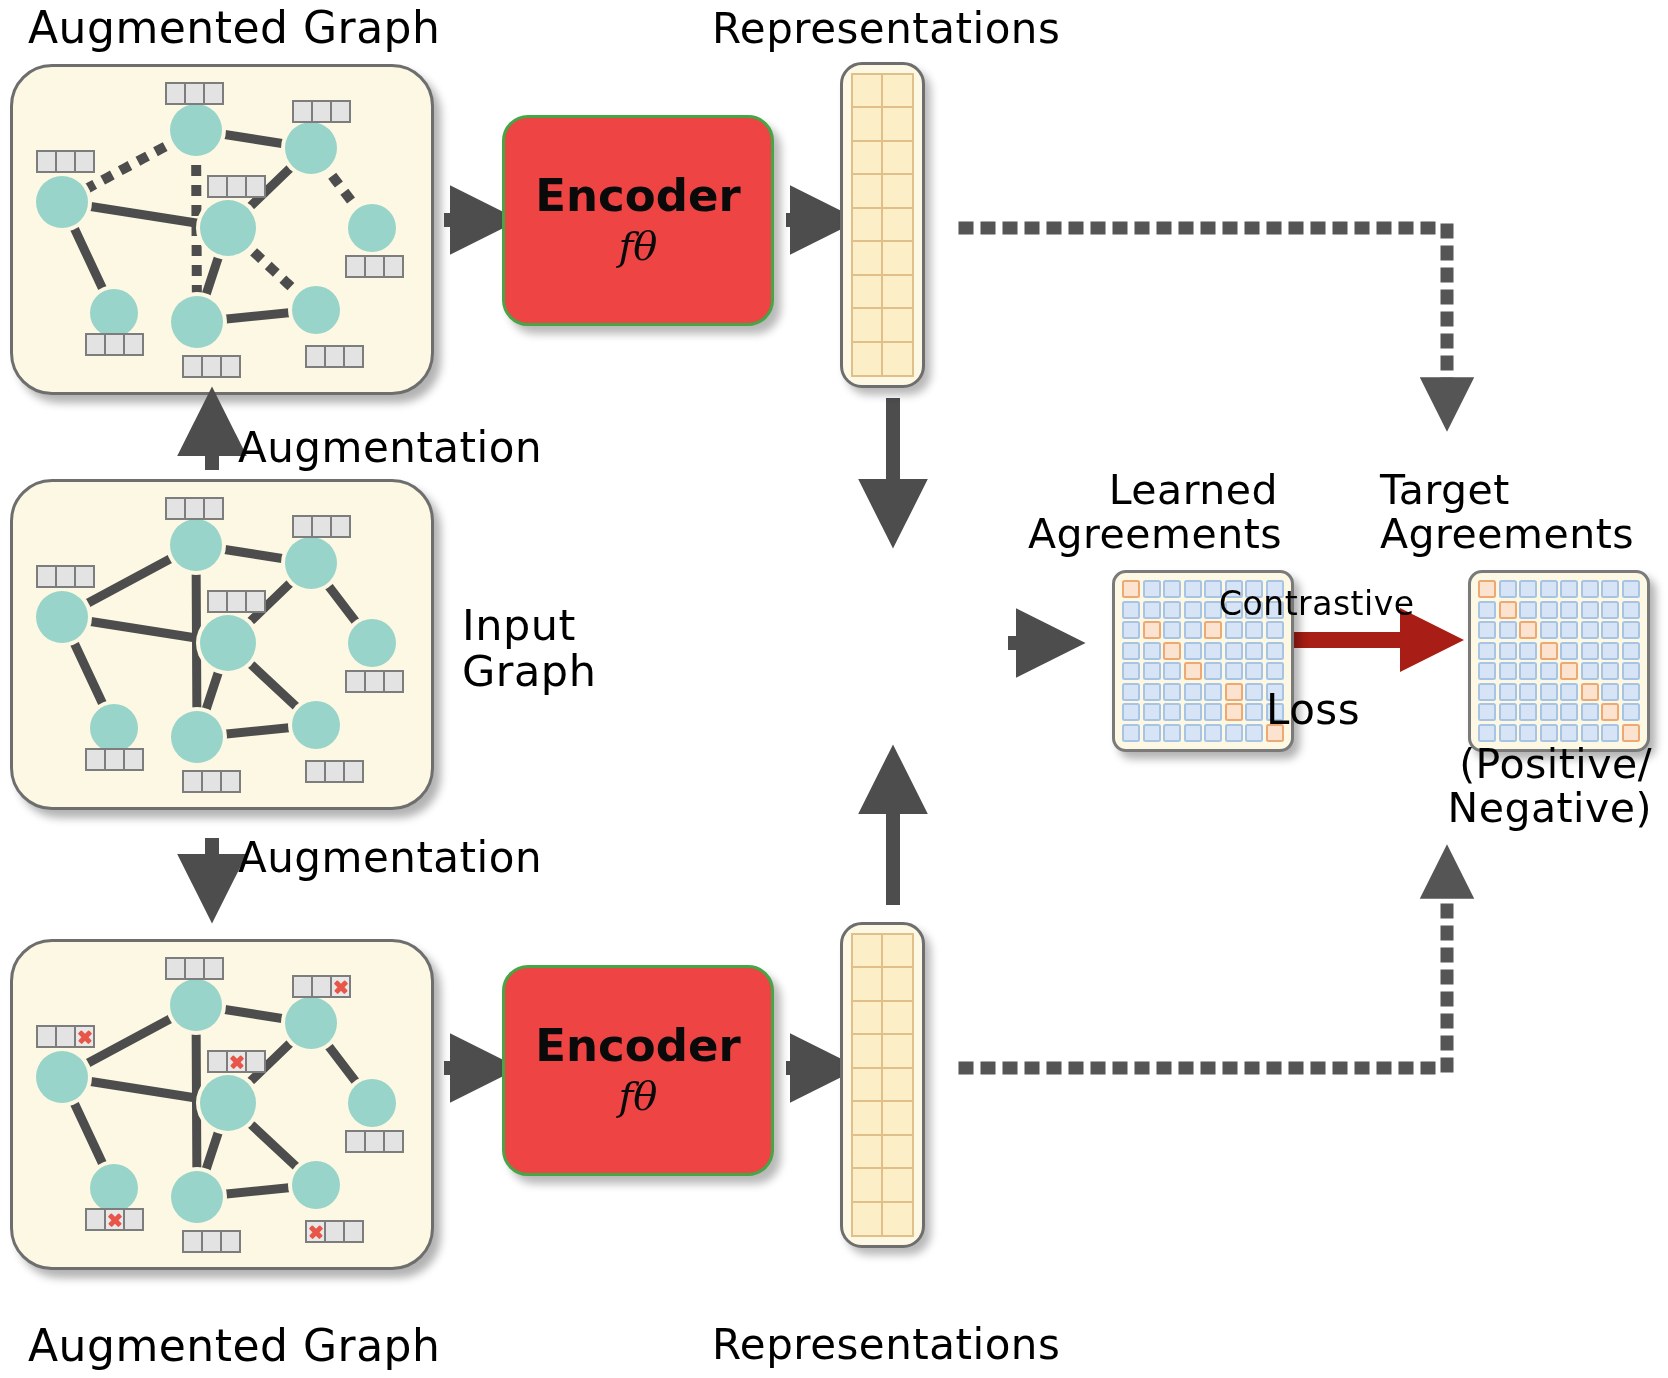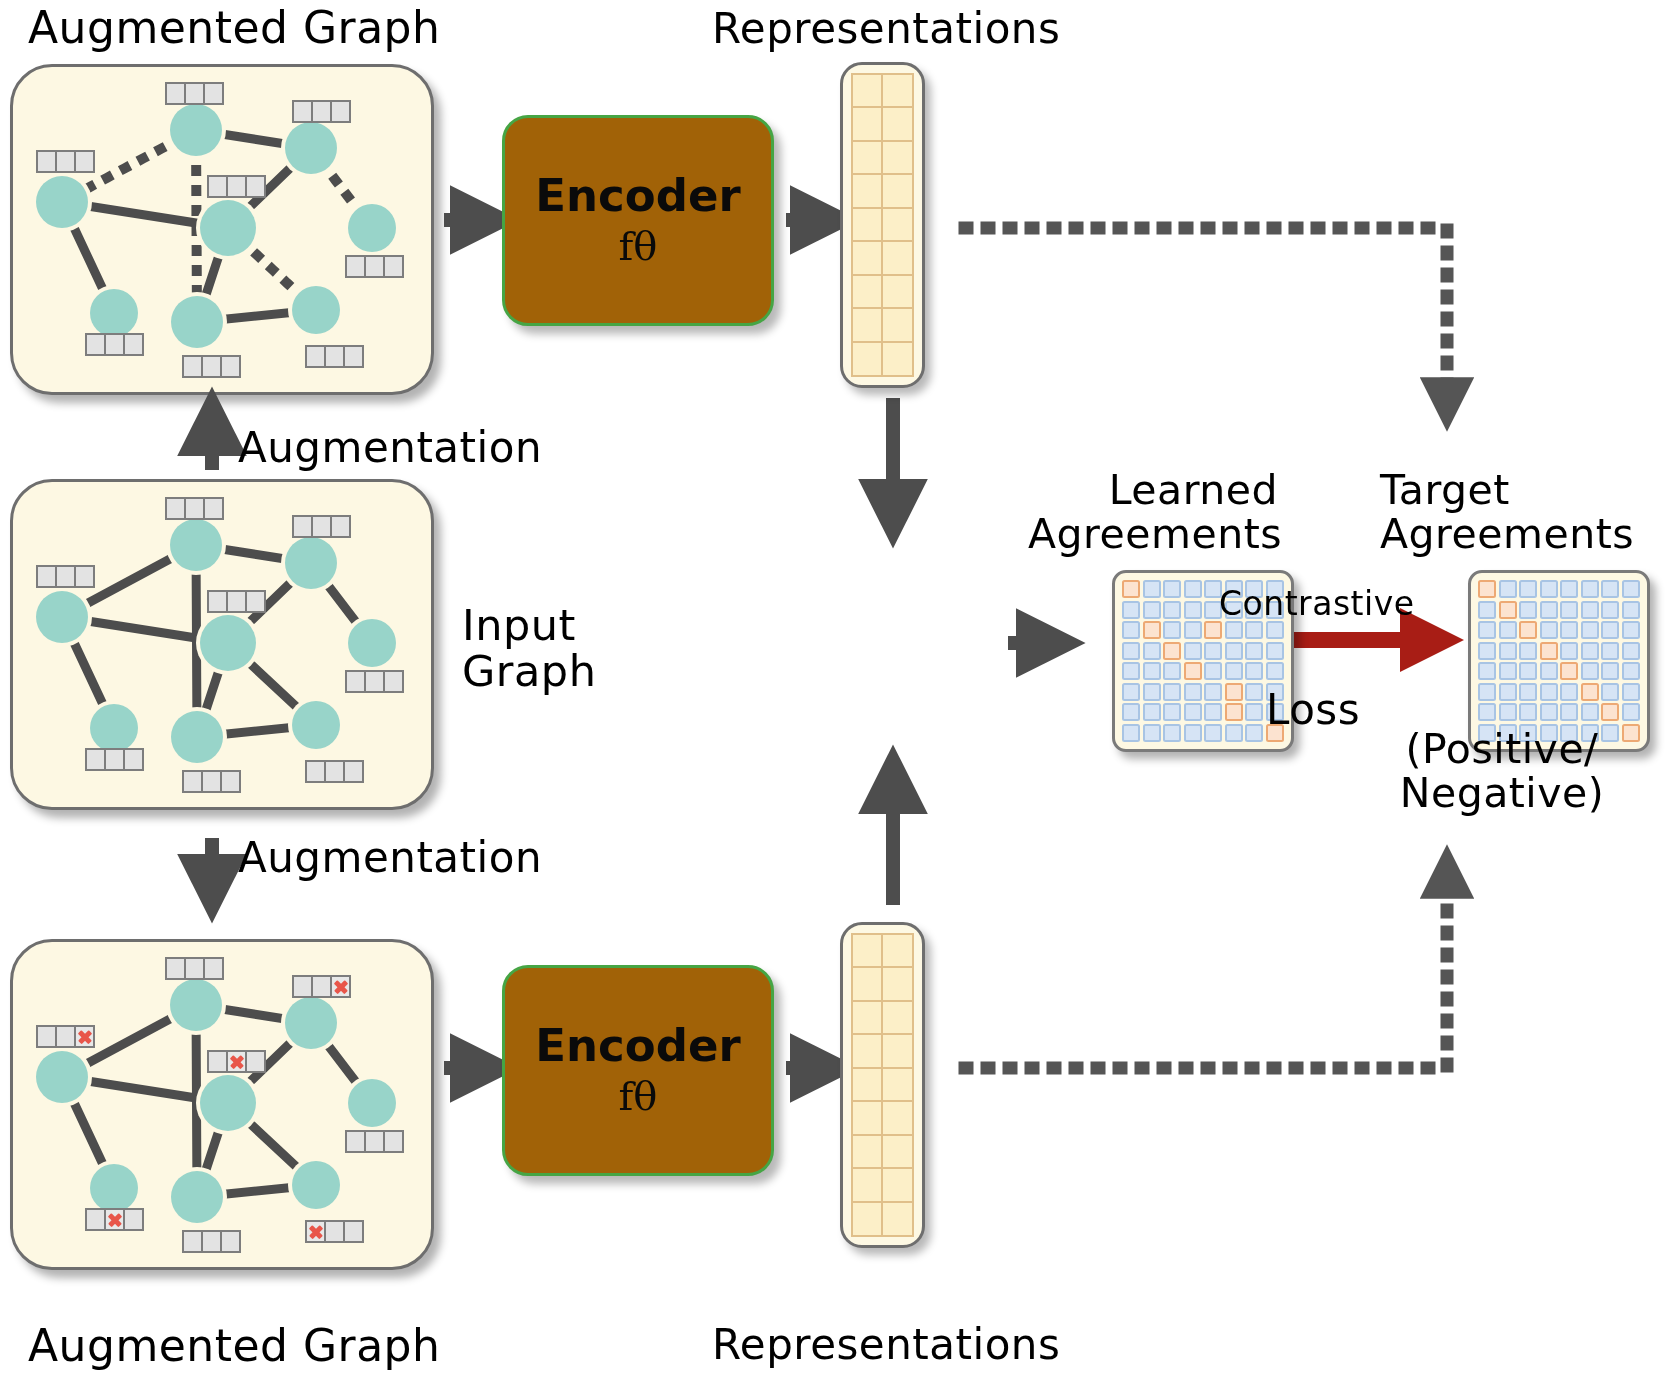--- a/index.html
+++ b/index.html
@@ -15,24 +15,24 @@
   .feat{position:absolute;display:flex;border:2.5px solid #7d7d7d;background:#e3e3e3;}
   .feat i{display:block;width:17px;height:19px;border-right:2.5px solid #7d7d7d;background:#e3e3e3;}
   .feat i:last-child{border-right:none;}
   .feat i.x{background:#e8e8e8;position:relative;}
   .feat i.x::before,.feat i.x::after{content:"";position:absolute;left:50%;top:50%;
         width:15px;height:4.5px;background:#e8564a;border-radius:1px;}
   .feat i.x::before{transform:translate(-50%,-50%) rotate(45deg);}
   .feat i.x::after{transform:translate(-50%,-50%) rotate(-45deg);}
   .procbox{position:absolute;border-radius:26px;box-shadow:7px 8px 9px rgba(0,0,0,.28);
            display:flex;flex-direction:column;align-items:center;justify-content:center;}
-  .procbox.enc{background:#a16207;border:3.5px solid #46a544;}
+  .procbox.enc{background:#ef4444;border:3.5px solid #46a544;}
   .procbox.dec{background:#e4f4fb;border:3.5px solid #7ec0e0;}
   .procbox .t{font-size:45px;font-weight:600;color:#0a0a0a;line-height:1.06;text-align:center;}
-  .procbox .sub{font-size:40px;color:#0a0a0a;
+  .procbox .sub{font-size:40px;font-style:italic;color:#0a0a0a;
         font-family:"DejaVu Serif","Liberation Serif",serif;margin-top:4px;}
   .repcol{position:absolute;background:#fdf8e3;border:3px solid #6e6e6e;border-radius:22px;
           box-shadow:6px 7px 8px rgba(0,0,0,.28);padding:9px 9px;
           display:flex;flex-direction:column;gap:0px;}
   .repcol .rrow{display:flex;}
   .repcol .rrow b{display:block;width:29px;height:32px;background:#fcefc8;
           border:2.5px solid #e0bf8a;margin:-1.25px;font-weight:normal;}
   .mat{position:absolute;background:#fdf8e3;border:3px solid #7a7a7a;border-radius:14px;
        box-shadow:6px 7px 8px rgba(0,0,0,.30);padding:7px;
        display:grid;grid-template-columns:repeat(8,1fr);gap:2.5px;}
@@ -60,21 +60,21 @@
   <div class="lbl" style="left: 712px; top: 6px; font-size: 42px; z-index: 4;">Representations</div>
 
   <div class="lbl" style="left: 712px; top: 1322px; font-size: 42px; z-index: 4;">Representations</div>
 
   <div class="lbl" style="left: 1028px; top: 468px; font-size: 41px; text-align: right; width: 250px; z-index: 4;">Learned
 Agreements</div>
 
   <div class="lbl" style="left: 1380px; top: 468px; font-size: 41px; text-align: left; width: 280px; z-index: 4;">Target
 Agreements</div>
 
-  <div class="lbl" style="left: 1352px; top: 727px; font-size: 41px; text-align: center; width: 300px; z-index: 4;">(Positive/
+  <div class="lbl" style="left: 1352px; top: 742px; font-size: 41px; text-align: right; width: 300px; z-index: 4;">(Positive/
 Negative)</div>
 
   <div class="lbl" style="left: 1219px; top: 586px; font-size: 33px; z-index: 4;">Contrastive</div>
 
   <div class="lbl" style="left: 1266px; top: 644px; font-size: 42px; z-index: 4; margin-top: 43px;">Loss</div>
 
   <div class="graphbox" style="left: 10px; top: 64px; width: 418px; height: 325px; z-index: 0;"></div>
   <div class="graphbox" style="left: 10px; top: 479px; width: 418px; height: 325px; z-index: 0;"></div>
   <div class="graphbox" style="left: 10px; top: 939px; width: 418px; height: 325px; z-index: 0;"></div>
 

